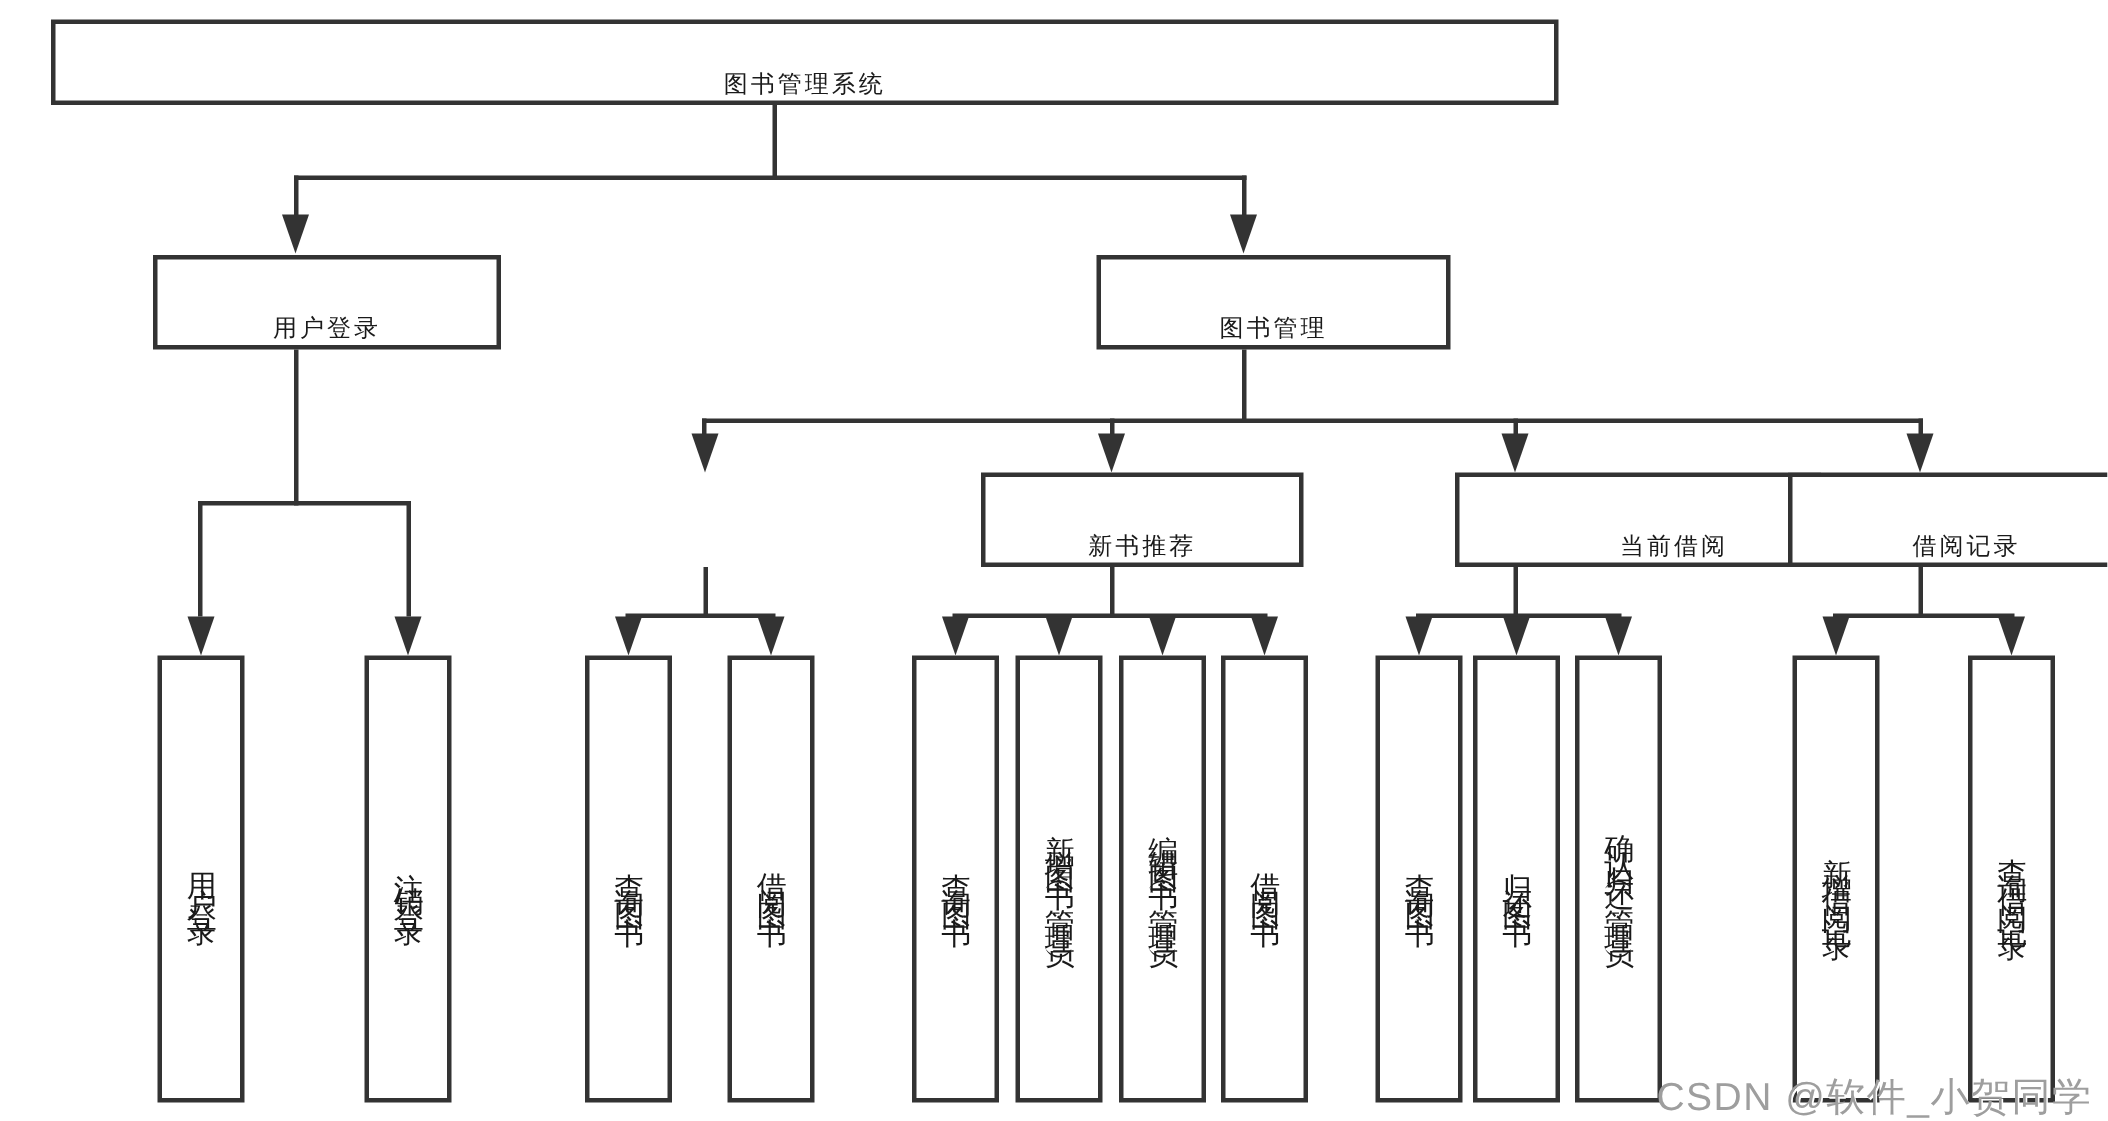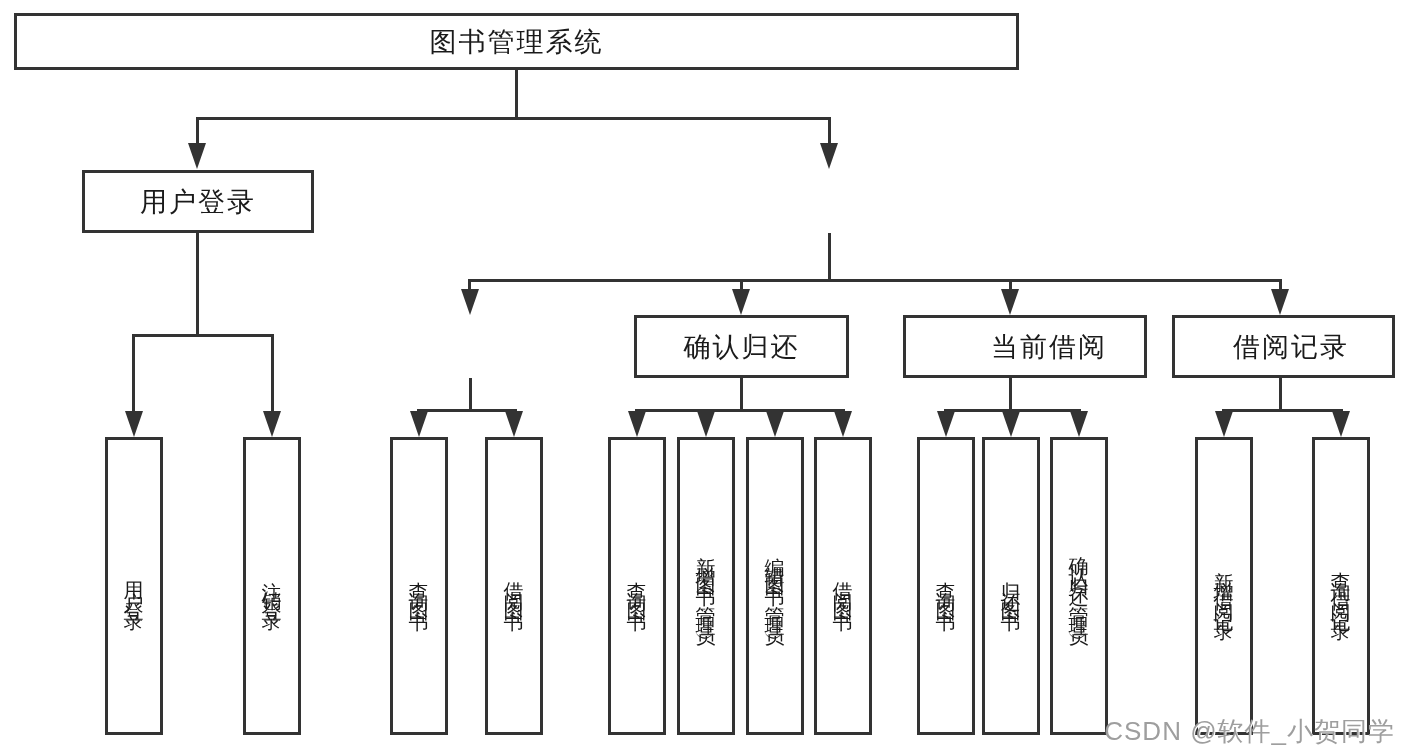--- a/index.html
+++ b/index.html
@@ -9,22 +9,22 @@
     --watermark_gray:#9e9e9e;
   }
   html,body{margin:0;padding:0;background:var(--background);}
   #stage{
     position:relative;width:1405px;height:747px;background:var(--background);
     font-family:"Liberation Sans","DejaVu Sans",sans-serif;
     color:var(--text);overflow:hidden;
   }
   .box{
     position:absolute;border:3px solid var(--line);background:var(--background);
-    display:flex;align-items:center;justify-content:center;
-    font-size:27px;letter-spacing:2px;box-sizing:border-box;white-space:nowrap;
+    display:flex;align-items:flex-end;justify-content:center;
+    font-size:16px;letter-spacing:2px;box-sizing:border-box;white-space:nowrap;margin-left:20px;
   }
   .vbox{
     position:absolute;border:3px solid var(--line);background:var(--background);
     display:flex;align-items:center;justify-content:center;
     box-sizing:border-box;
   }
   .vbox span{
     writing-mode:vertical-rl;text-orientation:mixed;
     font-size:20px;letter-spacing:10px;line-height:1;white-space:nowrap;
   }
@@ -53,43 +53,46 @@
   <div class="vl" style="left:515px;top:70px;height:49px;"></div>
   <div class="hl" style="left:196px;top:117px;width:635px;"></div>
   <div class="vl" style="left:196px;top:117px;height:27px;"></div>
   <div class="arrow" style="left:188px;top:143px;"></div>
   <div class="vl" style="left:828px;top:117px;height:27px;"></div>
   <div class="arrow" style="left:820px;top:143px;"></div>
 
   <div class="box" style="left:82px;top:170px;width:232px;height:63px;">
     <span>用户登录</span>
   </div>
+  <div class="box" style="left:711px;top:170px;width:236px;height:63px;">
+    <span>图书管理</span>
+  </div>
 
   <div class="vl" style="left:196px;top:233px;height:104px;"></div>
   <div class="hl" style="left:132px;top:334px;width:142px;"></div>
   <div class="vl" style="left:132px;top:334px;height:77px;"></div>
   <div class="arrow" style="left:125px;top:411px;"></div>
   <div class="vl" style="left:271px;top:334px;height:77px;"></div>
   <div class="arrow" style="left:263px;top:411px;"></div>
 
   <div class="vl" style="left:828px;top:233px;height:48px;"></div>
   <div class="hl" style="left:468px;top:279px;width:814px;"></div>
   <div class="vl" style="left:468px;top:279px;height:12px;"></div>
   <div class="arrow" style="left:461px;top:289px;"></div>
   <div class="vl" style="left:740px;top:279px;height:12px;"></div>
   <div class="arrow" style="left:732px;top:289px;"></div>
   <div class="vl" style="left:1009px;top:279px;height:12px;"></div>
   <div class="arrow" style="left:1001px;top:289px;"></div>
   <div class="vl" style="left:1279px;top:279px;height:12px;"></div>
   <div class="arrow" style="left:1271px;top:289px;"></div>
 
   <div class="box" style="left:634px;top:315px;width:215px;height:63px;">
-    <span>确认归还</span>
+    <span>新书推荐</span>
   </div>
-  <div class="box" style="left:903px;top:315px;width:244px;height:63px;padding-left:48px;">
+  <div class="box" style="left:950px;top:315px;width:244px;height:63px;padding-left:48px;">
     <span>当前借阅</span>
   </div>
   <div class="box" style="left:1172px;top:315px;width:223px;height:63px;padding-left:15px;">
     <span>借阅记录</span>
   </div>
 
   <div class="vl" style="left:469px;top:378px;height:34px;"></div>
   <div class="hl" style="left:417px;top:409px;width:100px;"></div>
   <div class="arrow" style="left:410px;top:411px;"></div>
   <div class="arrow" style="left:505px;top:411px;"></div>

